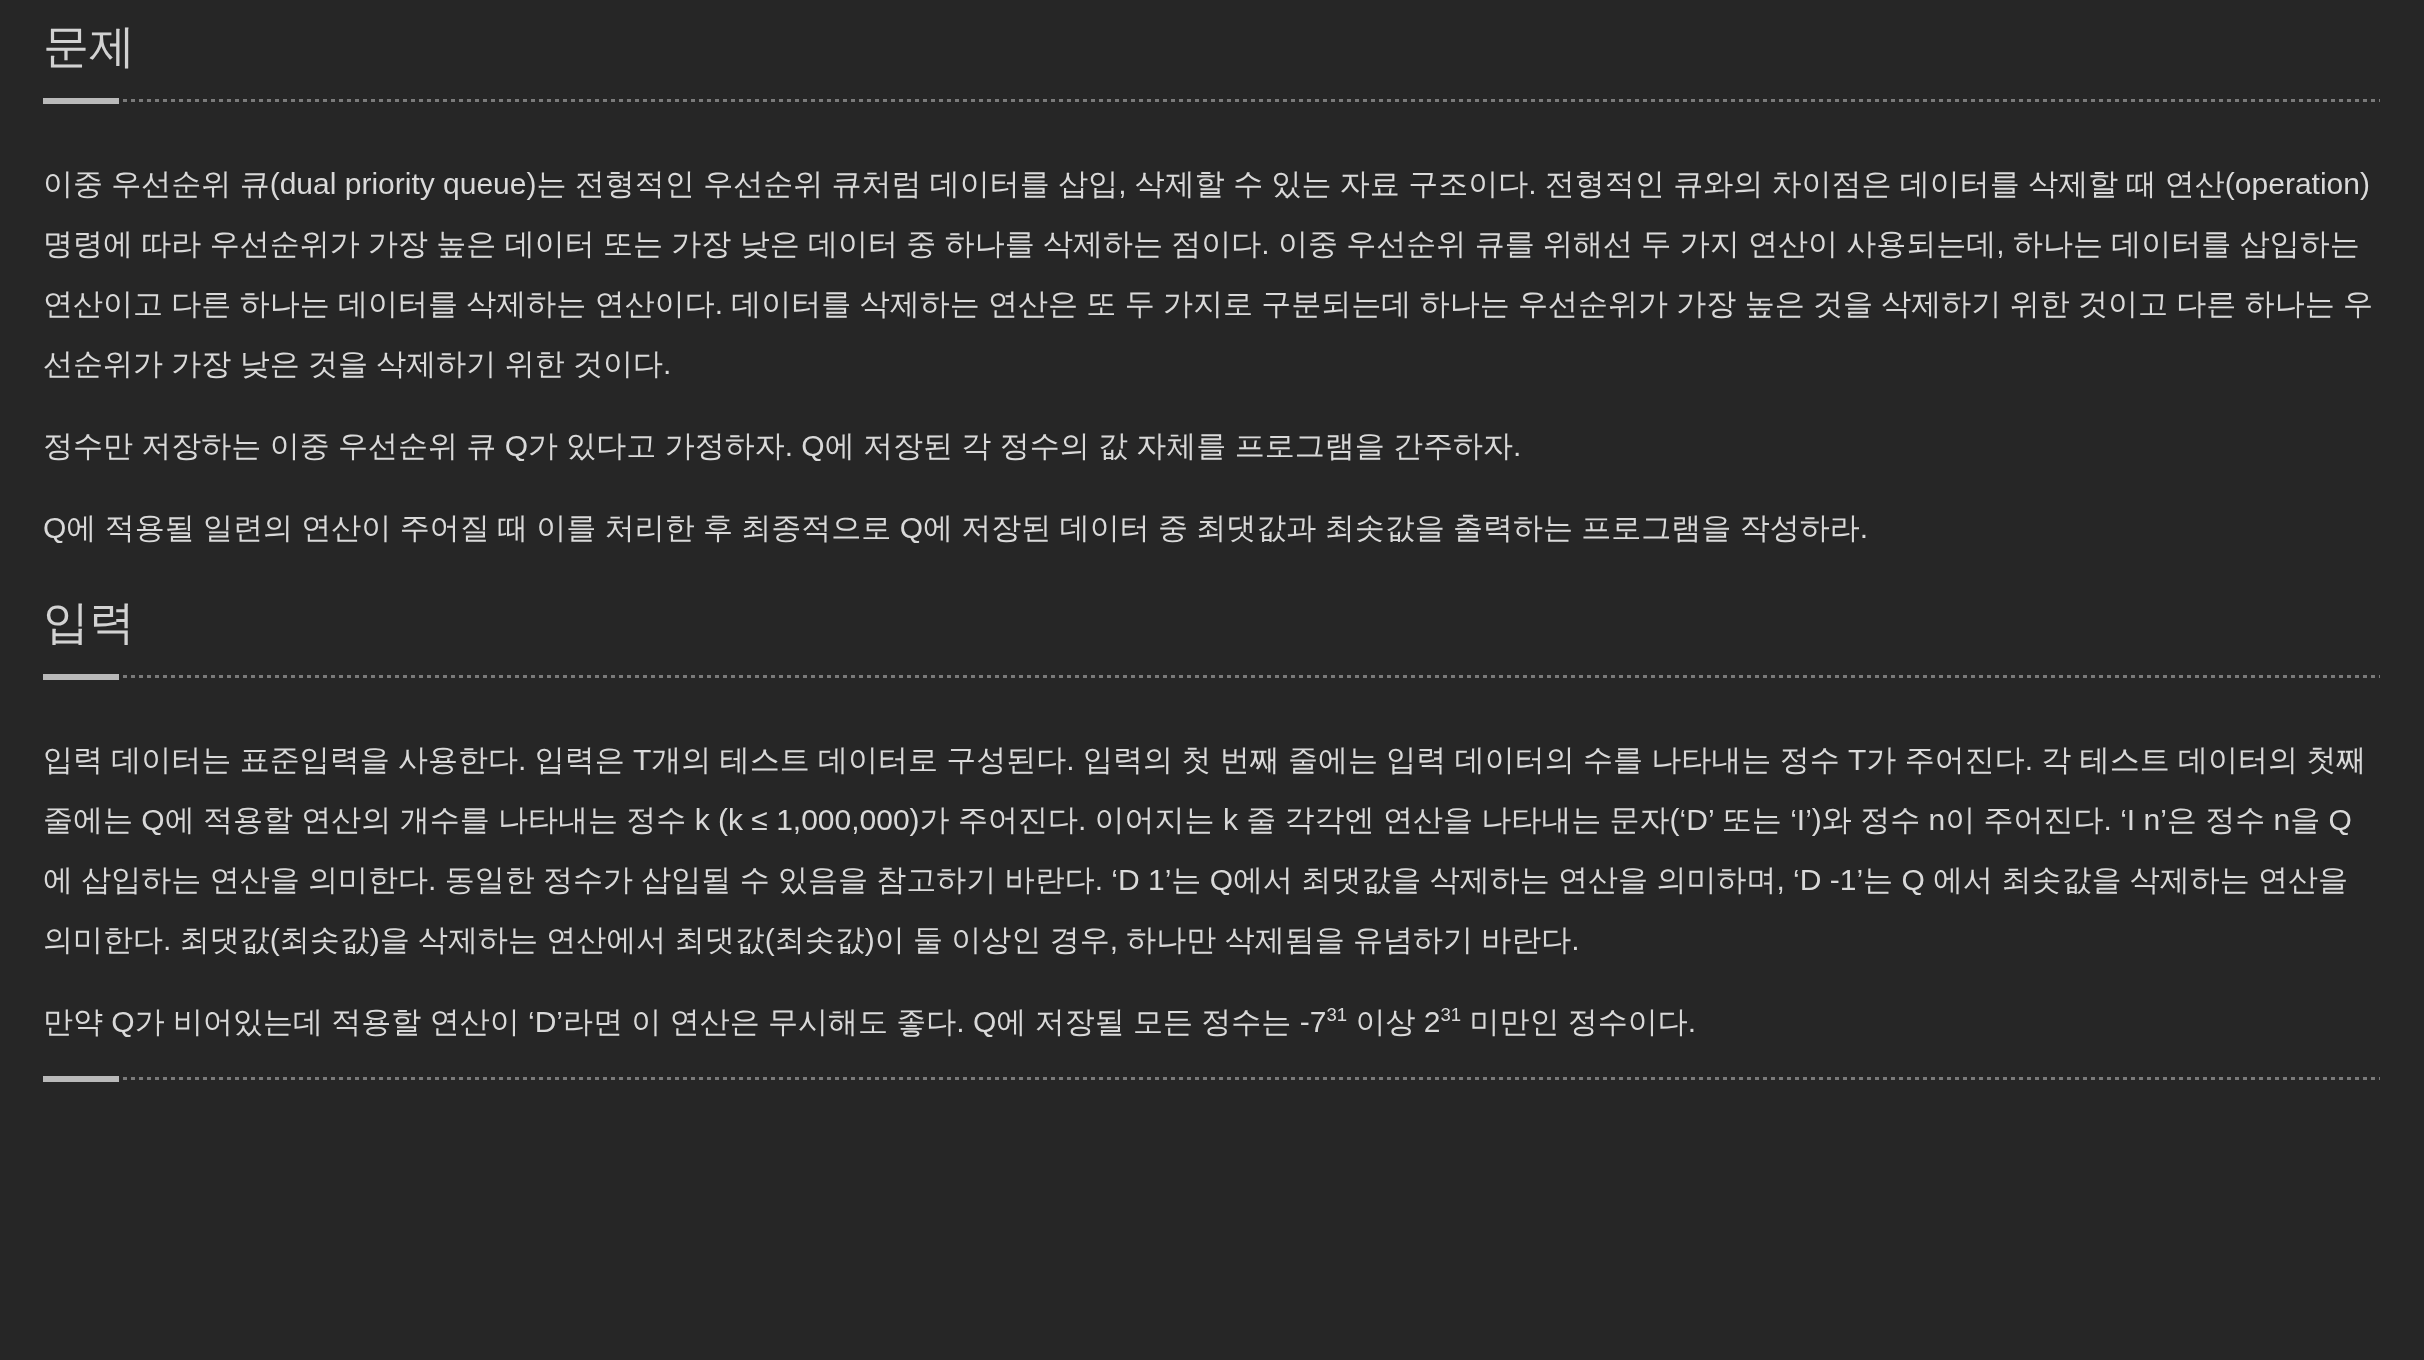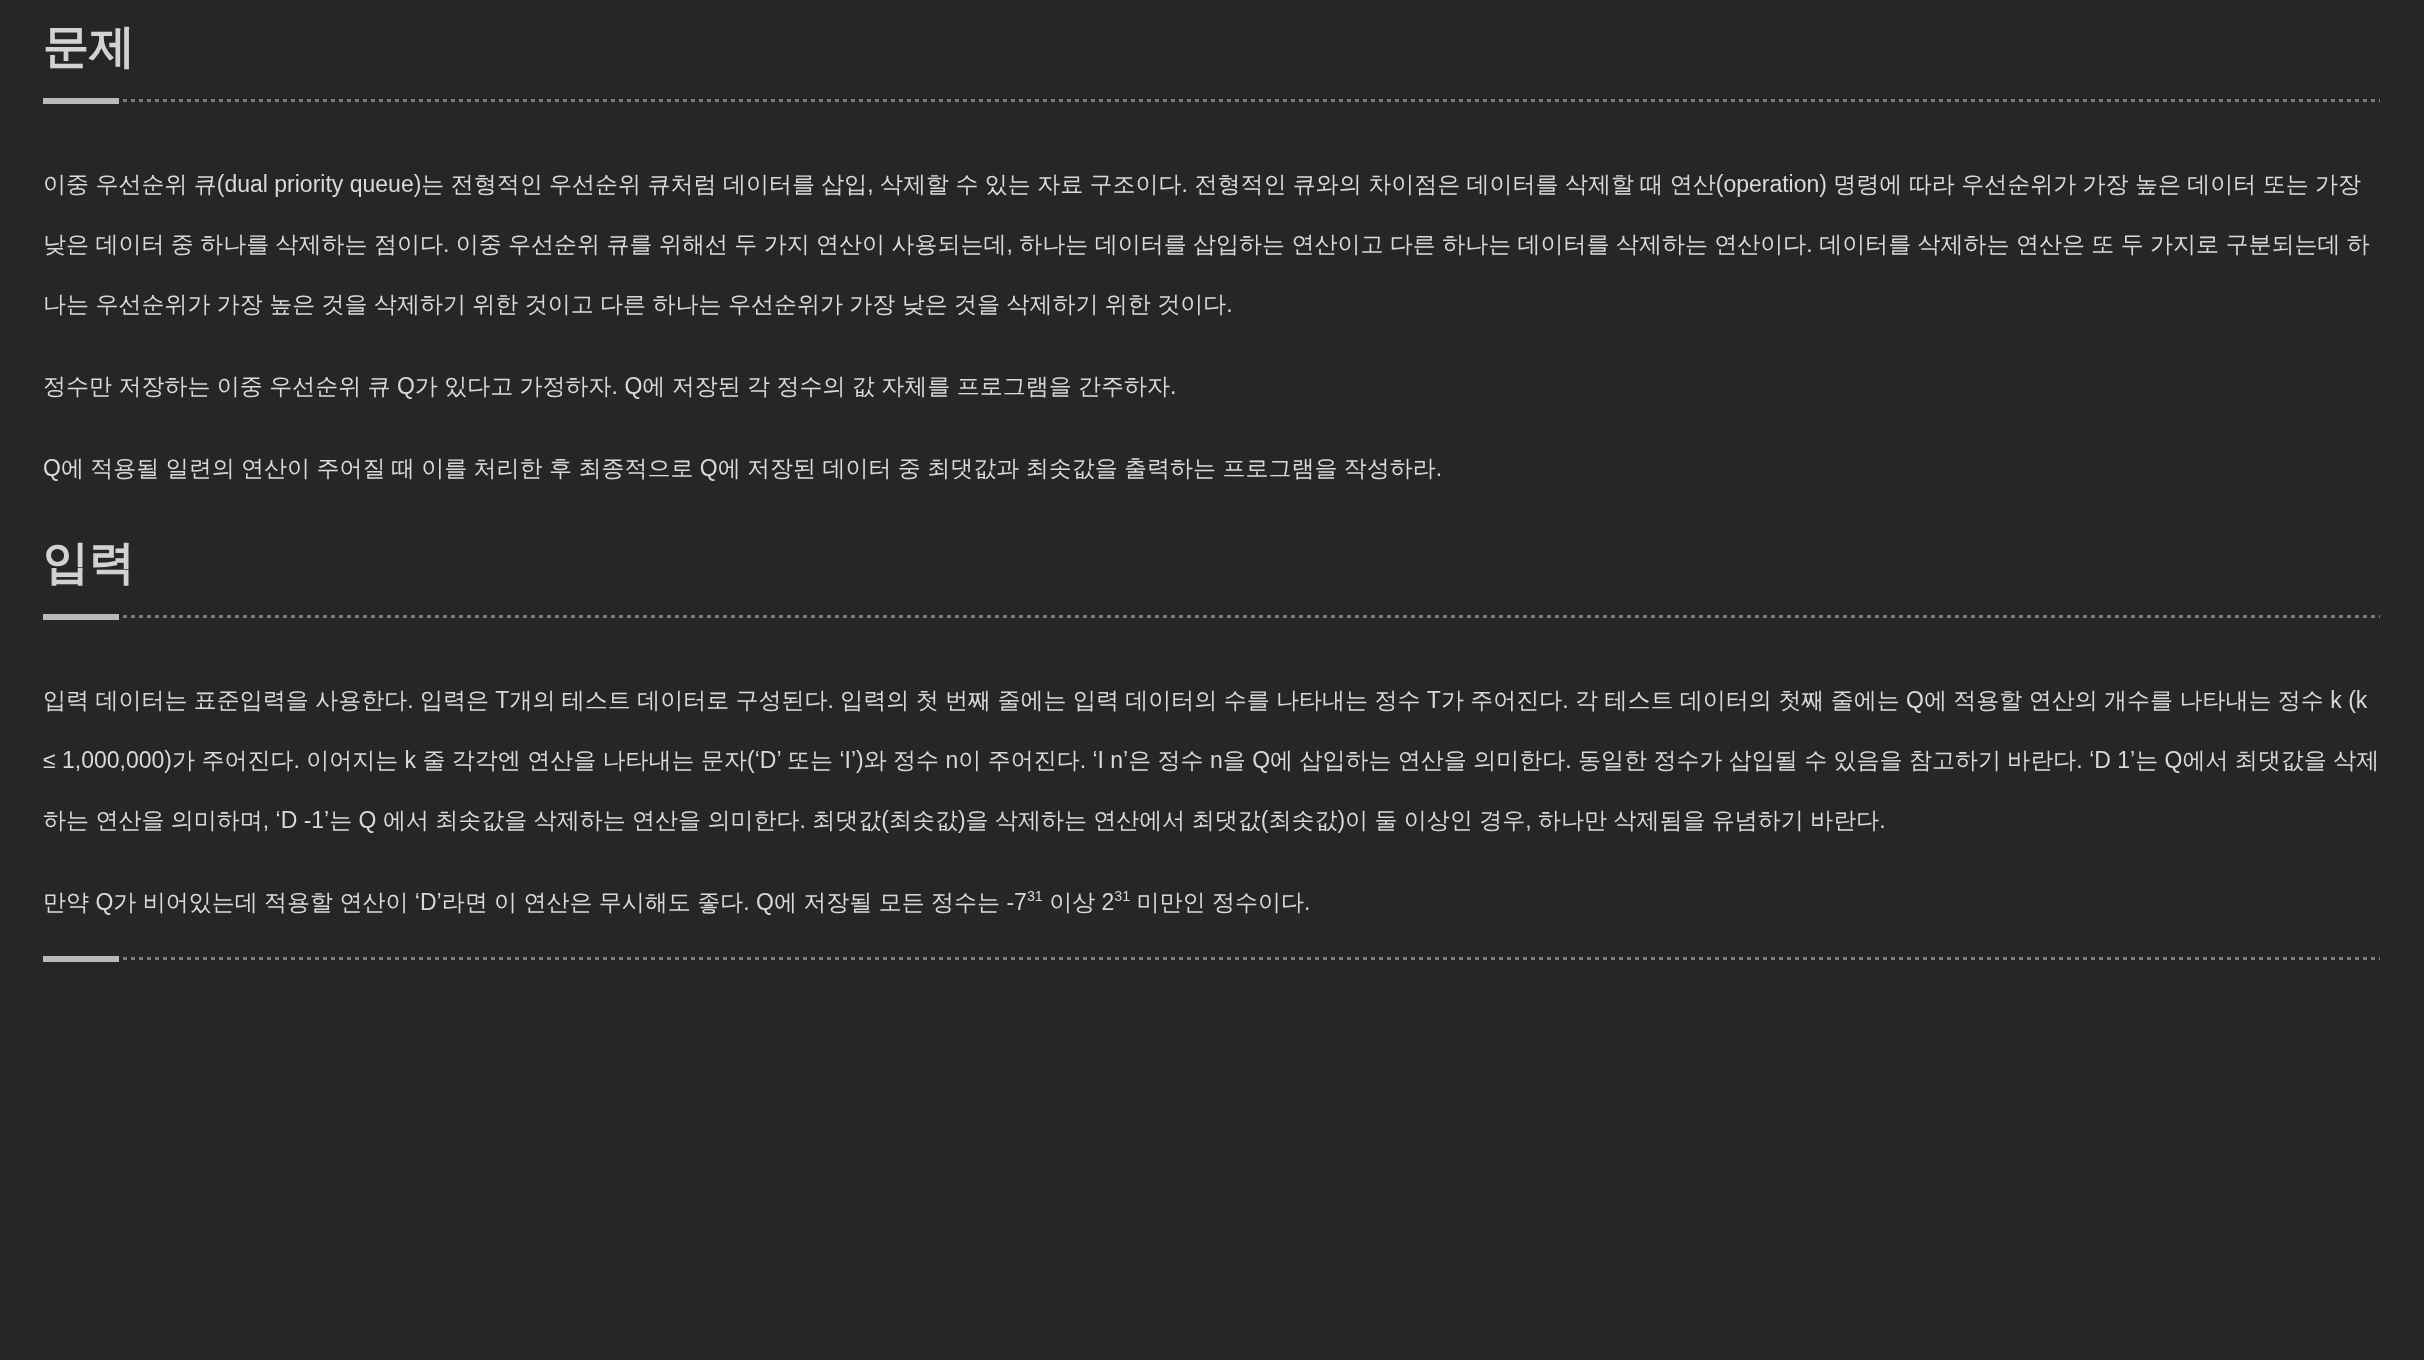--- a/index.html
+++ b/index.html
@@ -17,21 +17,21 @@
     background:var(--bg);
     color:var(--text);
     font-family:"Liberation Sans","DejaVu Sans",sans-serif;
     overflow:hidden;
   }
   .page{
     padding:0 44px 0 43px;
   }
   .section-title{
     font-size:46px;
-    font-weight:700;
+    font-weight:400;
     color:var(--heading);
     line-height:56px;
     margin:36px 0 0 0;
     letter-spacing:0;
   }
   .section-title.first{
     margin-top:18px;
   }
   .divider{
     position:relative;
@@ -45,21 +45,21 @@
     background:repeating-linear-gradient(to right, var(--divider-dot) 0 4px, transparent 4px 8px);
   }
   .divider .solid{
     position:absolute;
     left:0;top:0;
     width:76px;
     height:6px;
     background:var(--divider-solid);
   }
   p.body-text{
-    font-size:23px;
+    font-size:30px;
     line-height:60px;
     margin:22px 0 0 0;
     word-break:break-word;
   }
   p.body-text.lead{
     margin-top:50px;
   }
   sup{
     font-size:0.62em;
     line-height:0;

